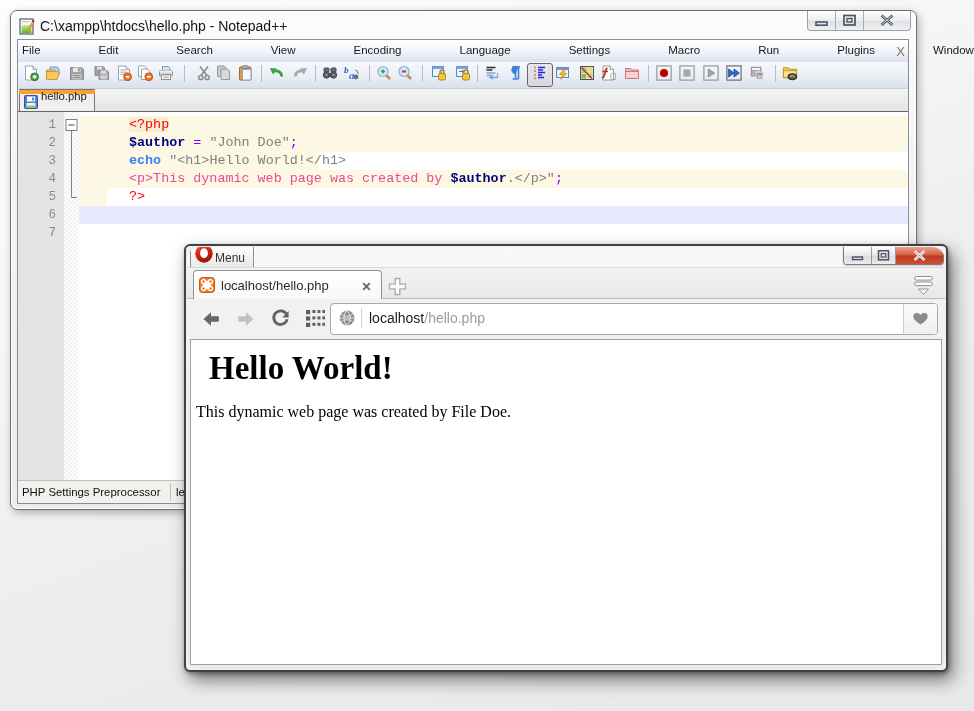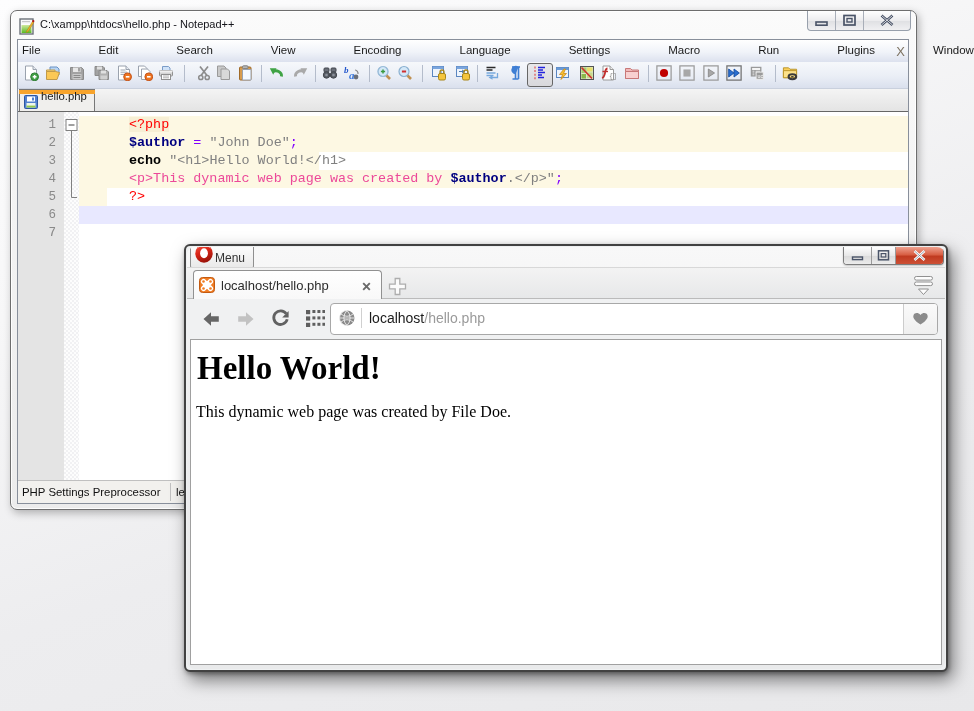--- a/index.html
+++ b/index.html
@@ -10,21 +10,21 @@
 
 #npp{position:absolute;left:10px;top:10px;width:905px;height:498px;
 border:1px solid #6e6e6e;border-radius:7px;
 background:linear-gradient(#fbfbfb,#f3f3f3 40%,#ececec);
 box-shadow:2px 3px 9px rgba(0,0,0,.28), inset 0 0 0 1px rgba(255,255,255,.9);}
 #npp-caption{position:absolute;left:796px;top:0;height:19px;display:flex;
 border:1px solid #98a0ac;border-top:none;border-radius:0 0 4px 4px;overflow:hidden;
 background:linear-gradient(#ffffff,#ececee 50%,#dfe0e3 52%,#f0f0f2);}
 .npp-cap-btn{width:27px;height:19px;position:relative;border-right:1px solid #a8aeb8;}
 .npp-cap-btn.cls{border-right:none;width:46px;}
-#npp-title{position:absolute;left:29px;top:7px;font-size:11px;color:#15151b;white-space:nowrap;}
+#npp-title{position:absolute;left:29px;top:7px;font-size:14px;color:#15151b;white-space:nowrap;}
 #npp-client{position:absolute;left:6px;top:28px;right:7px;bottom:5px;
 border:1px solid #888f9b;background:#f0f0f0;}
 #npp-menubar{position:absolute;left:0;top:0;right:0;height:22px;
 background:linear-gradient(#ffffff,#f0f3f9 55%,#dce1ee);
 font-size:11.5px;color:#1a1a1a;white-space:nowrap;}
 .mitem{display:inline-block;padding:4px 7px 0 7px;height:18px;margin-left:44px;}
 #menu-x{position:absolute;right:3px;top:4px;color:#7d7362;font-size:13px;}
 #npp-toolbar{position:absolute;left:0;top:22px;right:0;height:26px;
 background:linear-gradient(#f6f8fb,#eaeef6 55%,#dae0ed);
 border-bottom:1px solid #c9d0dd;}
@@ -47,21 +47,21 @@
 .cline{position:absolute;left:0;right:0;height:18px;}
 .code{position:absolute;left:6px;font-family:"Liberation Mono",monospace;font-size:13.4px;
 line-height:18px;white-space:pre;color:#000;margin-left:44px;}
 #npp-status{position:absolute;left:0;bottom:0;right:0;height:22px;background:#f2f1ee;
 border-top:1px solid #c0c0c0;font-size:11.4px;color:#111;}
 
 
 #opera{position:absolute;left:184px;top:244px;width:760px;height:424px;
 border:2px solid #424242;border-radius:6px;background:#eef0f1;
 box-shadow:5px 8px 17px rgba(0,0,0,.5), 1px 2px 4px rgba(0,0,0,.35);}
-#op-inner{position:absolute;left:1px;top:1px;right:1px;bottom:1px;border-radius:8px;
+#op-inner{position:absolute;left:1px;top:1px;right:1px;bottom:1px;border-radius:13px;
 background:linear-gradient(#f8f8f8,#ededee 40%,#e9eaeb);overflow:hidden;}
 #op-menu-btn{position:absolute;left:3px;top:0;width:62px;height:21px;
 border:1px solid #8f8f8f;border-top:none;border-radius:0 0 3px 3px;
 background:linear-gradient(#fbfbfb,#e9e9e9);}
 #op-menu-btn span{position:absolute;left:24px;top:4px;font-size:12px;color:#333;}
 #op-caption{position:absolute;right:1px;top:0;height:17px;display:flex;
 border:1px solid #7d7d7d;border-top:none;border-radius:0 0 4px 4px;overflow:hidden;
 box-shadow:0 1px 2px rgba(0,0,0,.2);}
 .op-cap{width:27px;height:17px;position:relative;background:linear-gradient(#fdfdfd,#e8e8e8 50%,#dadada 52%,#ececec);border-right:1px solid #9a9a9a;}
 .op-cap.mx{width:23px;}
@@ -76,21 +76,21 @@
 #op-toolbar{position:absolute;left:0;top:52px;right:0;height:40px;background:#f0f1f2;}
 #op-address{position:absolute;left:143px;top:4px;right:7px;height:30px;background:#fff;
 border:1px solid #a8a8a8;border-radius:4px;}
 #op-url{position:absolute;left:38px;top:6px;font-size:14px;color:#1b1b1b;}
 #op-url .gray{color:#9a9a9a;}
 #op-heart{position:absolute;right:0;top:0;width:33px;height:100%;border-left:1px solid #cccccc;
 background:linear-gradient(#fafafa,#efefef);border-radius:0 3px 3px 0;}
 #op-content{position:absolute;left:3px;top:92px;right:3px;bottom:4px;background:#fff;
 border:1px solid #a0a0a0;font-family:"Liberation Serif",serif;color:#000;overflow:hidden;}
 #op-content h1{font-family:"Liberation Serif",serif;font-weight:bold;font-size:33px;
-margin:10px 0 0 6px;}
+margin:10px 0 0 18px;}
 #op-content p{font-size:16px;margin:16px 0 0 5px;}
 </style>
 </head>
 <body>
 <div id="stage">
 
 <div id="npp">
   <svg style="position:absolute;left:8px;top:7px" width="17" height="17" viewBox="0 0 17 17">
     <rect x="1" y="1" width="13" height="15" fill="#fdfdfd" stroke="#6b7178" stroke-width="1.4"></rect>
     <rect x="2.5" y="2.5" width="10" height="3" fill="#f4f4f4"></rect>
@@ -334,21 +334,21 @@
         <div class="cline" style="top:40px;background:#fff;">
               <div style="position:absolute;left:0;width:240px;height:18px;background:#fdf8e3;"></div>
             </div>
         <div class="cline" style="top:58px;background:#fdf8e3;"></div>
         <div class="cline" style="top:76px;background:#fff;">
               <div style="position:absolute;left:0;width:28px;height:18px;background:#fdf8e3;"></div>
             </div>
         <div class="cline" style="top:94px;background:#e8e8ff;"></div>
         <div class="code" style="top:4px;"><span style="background:#f7efd5;color:#ff0000;">&lt;?php</span></div>
         <div class="code" style="top:22px;"><span style="color:#000080;font-weight:bold;">$author</span> <span style="color:#8000ff;">=</span> <span style="color:#808080;">"John Doe"</span><span style="color:#8000ff;">;</span></div>
-        <div class="code" style="top:40px;"><span style="color:#000000;font-weight:bold;">echo</span> <span style="color:#808080;">"&lt;h1&gt;Hello World!&lt;/h1&gt;</span></div>
+        <div class="code" style="top:40px;"><span style="color:#3b82f6;font-weight:bold;">echo</span> <span style="color:#808080;">"&lt;h1&gt;Hello World!&lt;/h1&gt;</span></div>
         <div class="code" style="top:58px;"><span style="color:#ec4899;">&lt;p&gt;This dynamic web page was created by </span><span style="color:#000080;font-weight:bold;">$author</span><span style="color:#808080;">.&lt;/p&gt;"</span><span style="color:#8000ff;">;</span></div>
         <div class="code" style="top:76px;"><span style="color:#ff0000;">?&gt;</span></div>
       </div>
       <div id="lnmargin">
         <div class="lnum" style="top:4px;">1</div>
         <div class="lnum" style="top:22px;">2</div>
         <div class="lnum" style="top:40px;">3</div>
         <div class="lnum" style="top:58px;">4</div>
         <div class="lnum" style="top:76px;">5</div>
         <div class="lnum" style="top:94px;">6</div>

